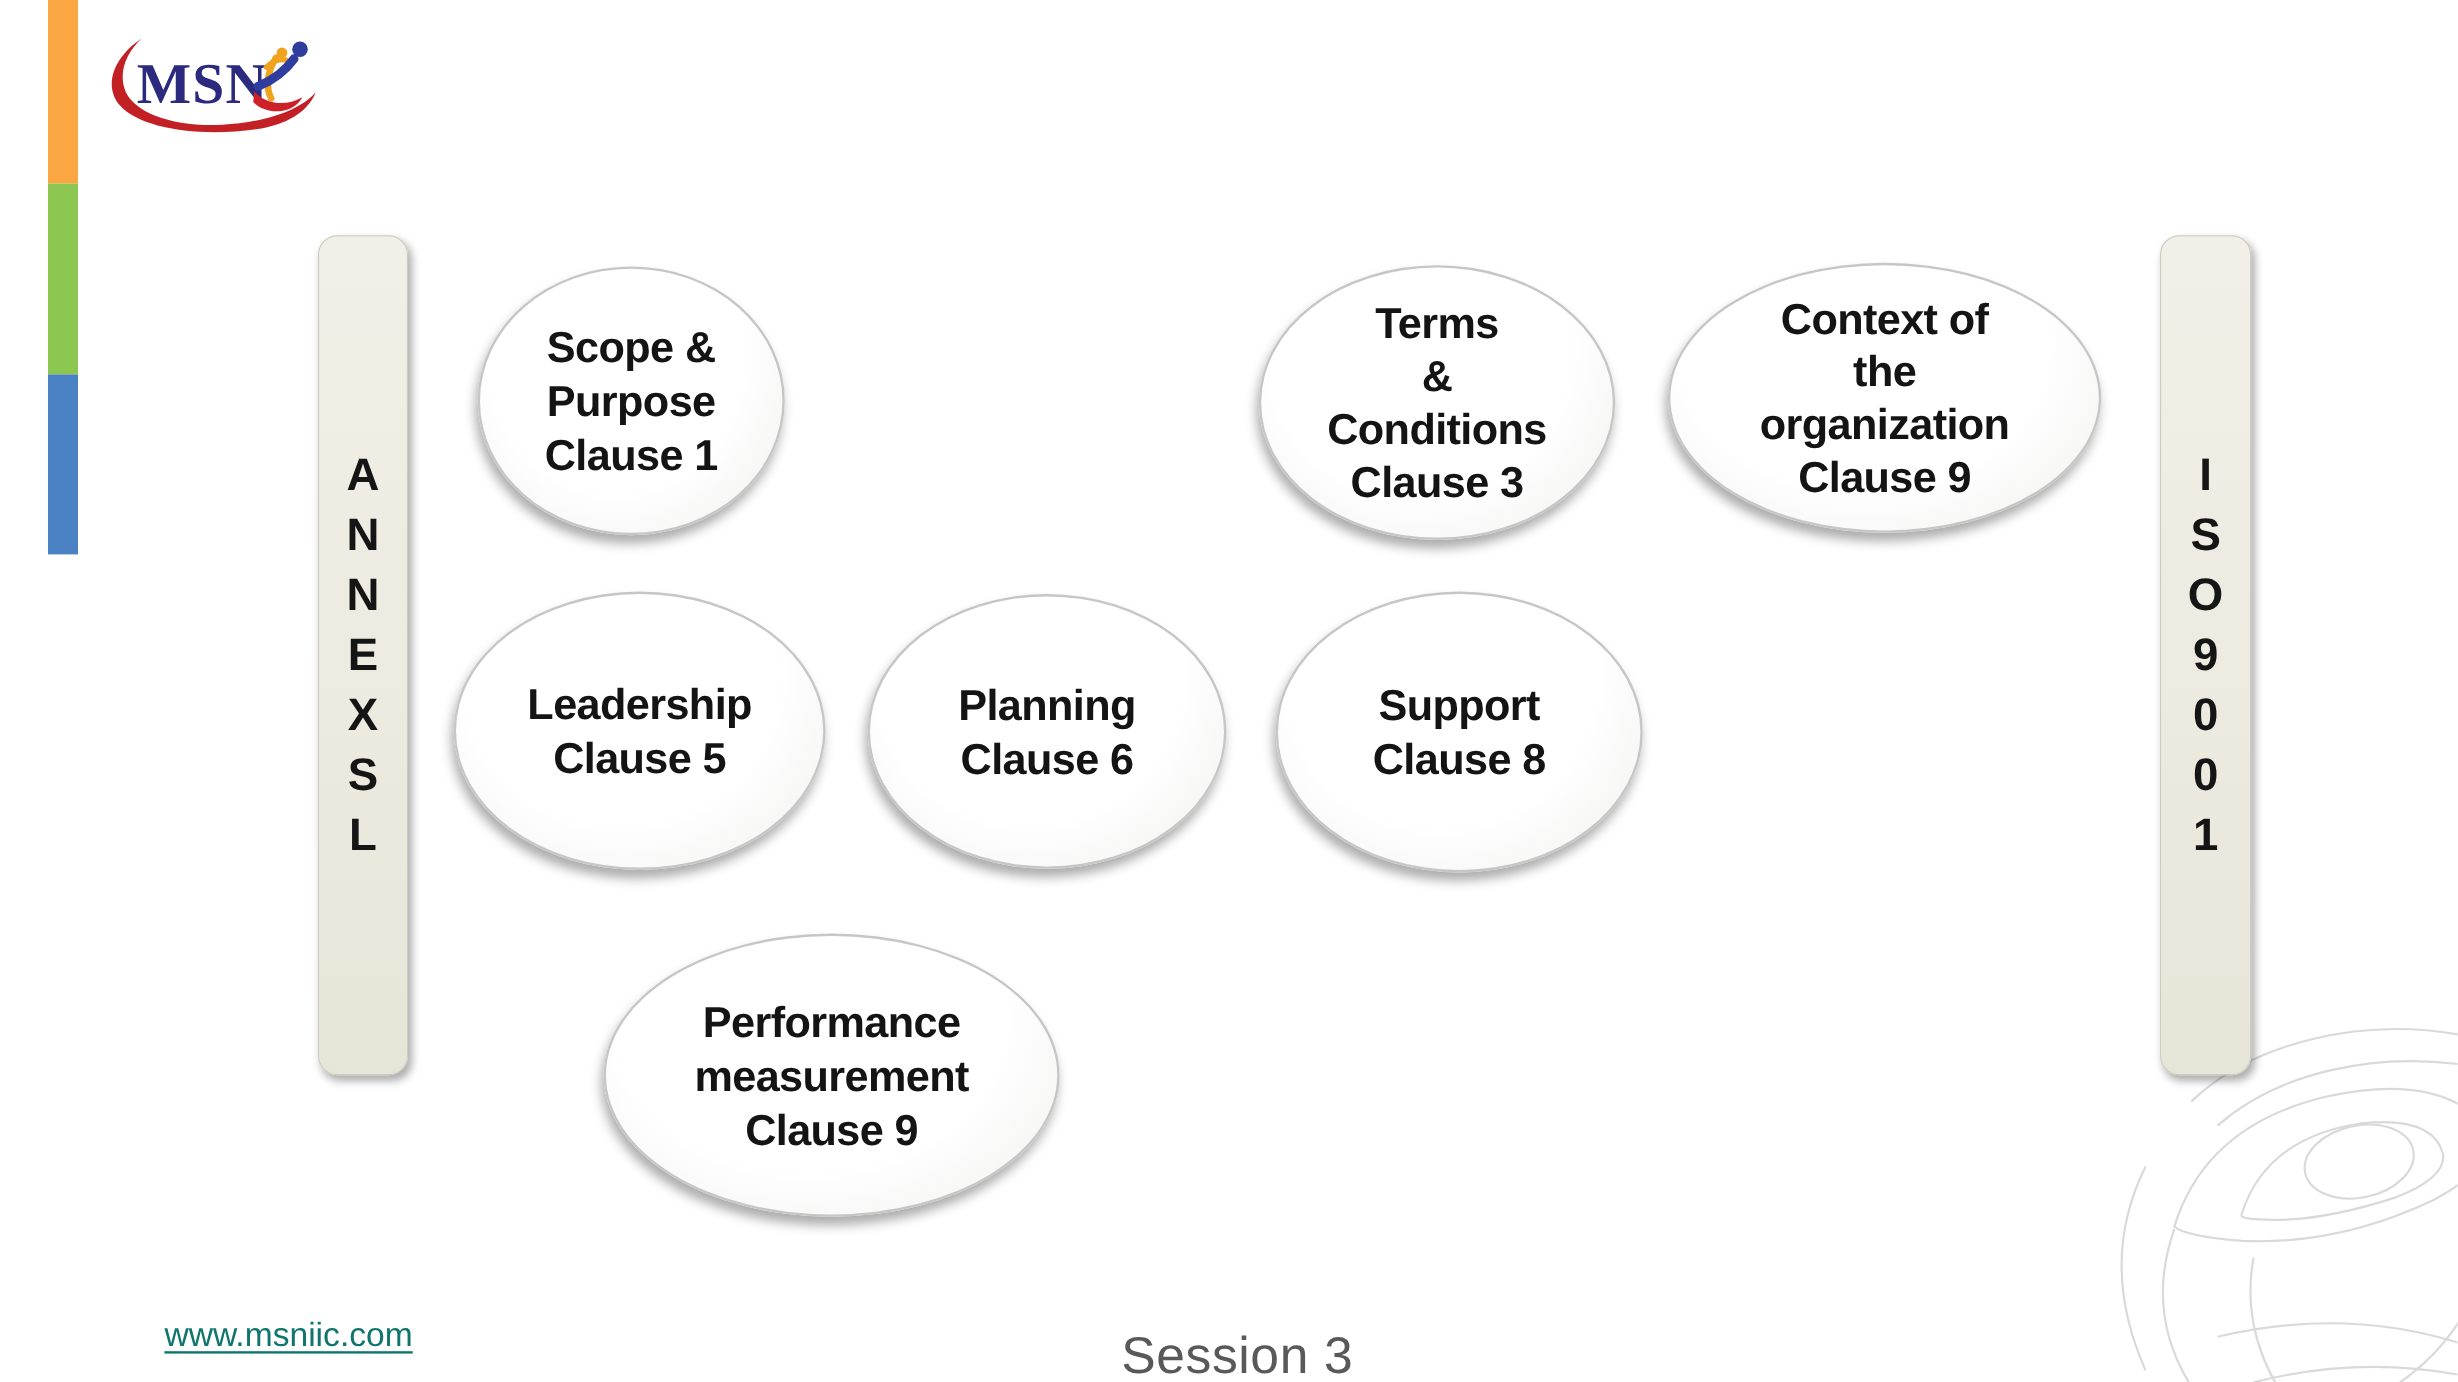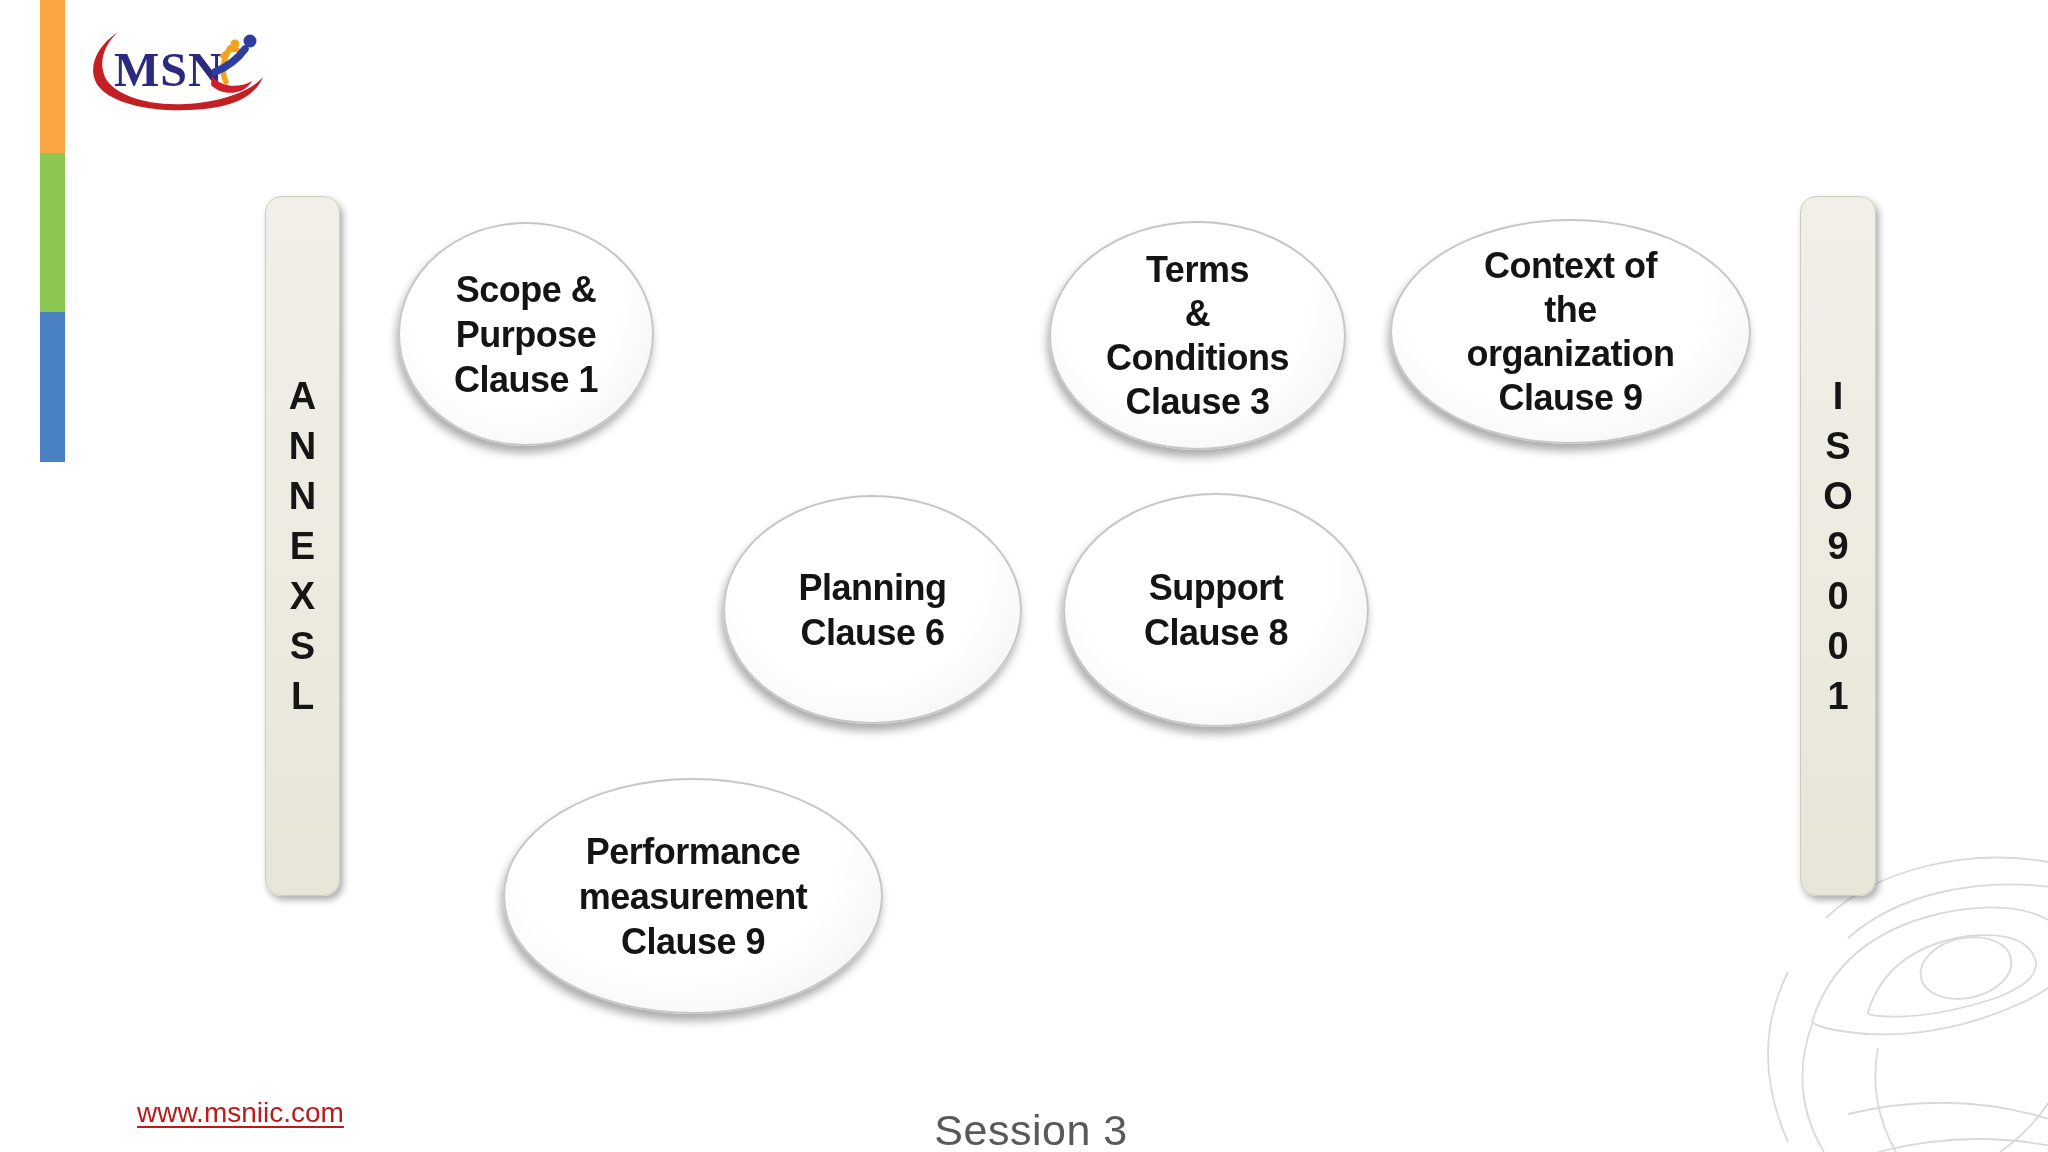--- a/index.html
+++ b/index.html
@@ -54,21 +54,21 @@
   .e7{left:1023px;top:493px;width:302px;height:230px;}
   .e8{left:1375px;top:495px;width:296px;height:224px;}
   .e9{left:463px;top:778px;width:376px;height:232px;}
   .e10{left:1112px;top:776px;width:380px;height:230px;}
 
   
   .watermark{position:absolute;right:0;bottom:0;width:360px;height:300px;}
 
   
   .site-link{
-    position:absolute;left:97px;top:1097px;font-size:28px;color:#b91c1c;
+    position:absolute;left:97px;top:1097px;font-size:28px;color:#0f766e;
     text-decoration:underline;text-underline-offset:4px;cursor:pointer;
   }
   .session{
     position:absolute;left:991px;top:1106px;transform:translateX(-50%);
     font-size:43px;color:#595959;letter-spacing:0.5px;
   }
   .revision{
     position:absolute;right:38px;top:1099px;font-size:30px;color:#161616;
   }
 </style>
@@ -140,20 +140,24 @@
 &amp;
 Conditions
 Clause 3</div>
   </div>
   <div class="clause e4">
     <div class="txt">Context of
 the
 organization
 Clause 9</div>
   </div>
+  <div class="clause e5">
+    <div class="txt">Leadership
+Clause 5</div>
+  </div>
   <div class="clause e6">
     <div class="txt">Planning
 Clause 6</div>
   </div>
   <div class="clause e7">
     <div class="txt">Support
 Clause 8</div>
   </div>
   <div class="clause e9">
     <div class="txt">Performance

